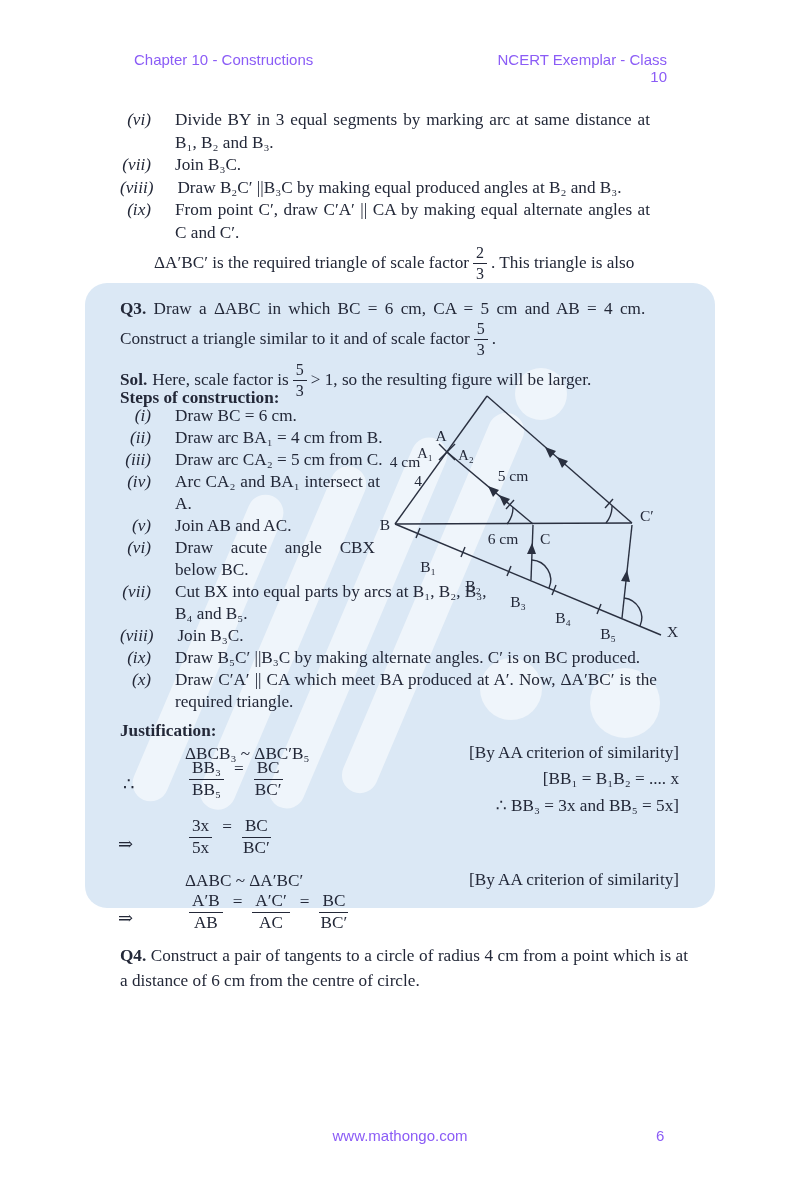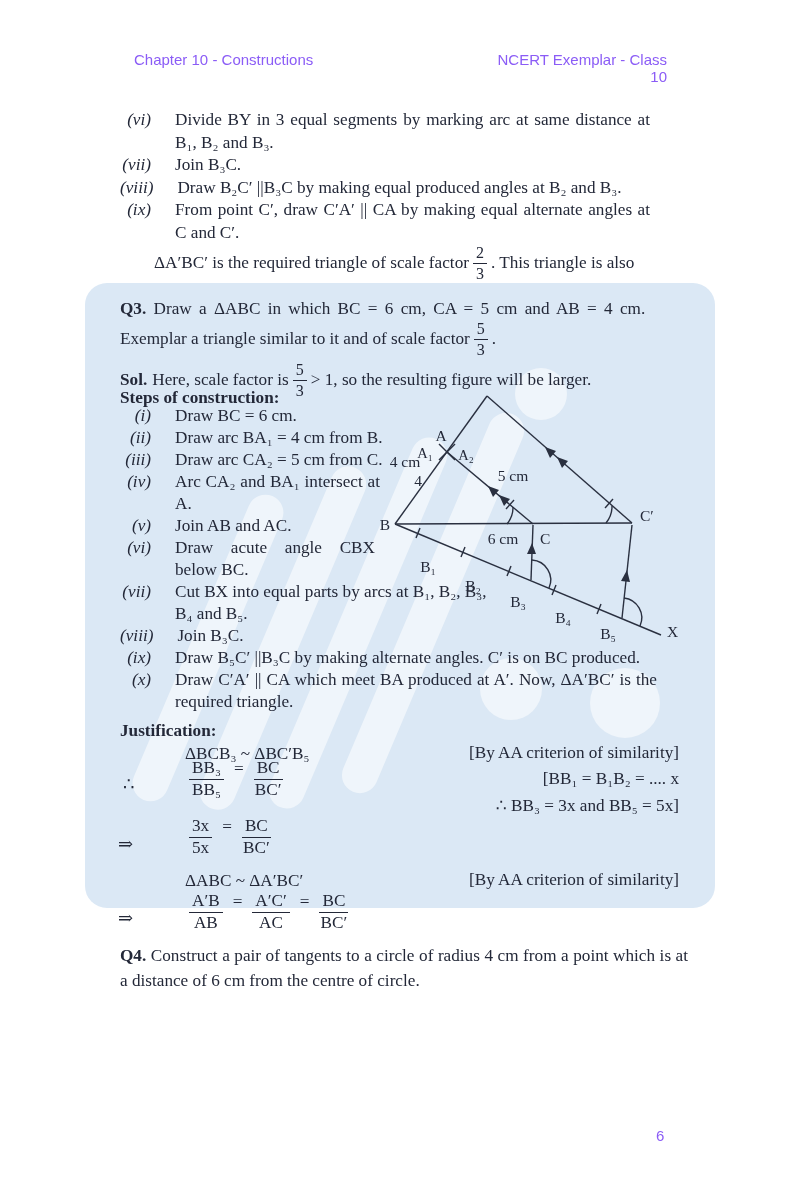--- a/index.html
+++ b/index.html
@@ -89,21 +89,21 @@
       <span class="blob" style="left:395px; top:375px; width:62px; height:62px;"></span>
       <span class="blob" style="left:505px; top:385px; width:70px; height:70px;"></span>
       <span class="blob" style="left:430px; top:85px; width:52px; height:52px;"></span>
     </div>
 
     <div class="abs body-txt" style="left:35px; top:15px; width:562px; word-spacing:3px;">
       <span class="bold">Q3.</span>
       <span>Draw a ΔABC in which BC = 6 cm, CA = 5 cm and AB = 4 cm.</span>
     </div>
     <div class="abs body-txt vline h44" style="left:35px; top:33px;">
-      <span>Exemplar a triangle similar to it and of scale factor</span>
+      <span>Construct a triangle similar to it and of scale factor</span>
       <span class="frac">
         <span class="fn">5</span>
         <span class="fd">3</span>
       </span>
       <span>.</span>
     </div>
 
     <div class="abs body-txt vline h44" style="left:35px; top:74px;">
       <span class="bold" style="margin-right:5px;">Sol.</span>
       <span>Here, scale factor is</span>
@@ -267,15 +267,16 @@
         <span class="fd">BC′</span>
       </span>
     </div>
   </div>
 
   <div class="abs body-txt just" style="left:120px; top:944px; width:568px; line-height:24.5px;">
     <span class="bold">Q4.</span>
     <span>Construct a pair of tangents to a circle of radius 4 cm from a point which is at a distance of 6 cm from the centre of circle.</span>
   </div>
 
+  <div class="abs sans hdr" style="left:0; top:1127px; width:800px; text-align:center;">www.mathongo.com</div>
   <div class="abs sans hdr" style="left:656px; top:1127px;">6</div>
 
 </div>
 
 </body></html>

